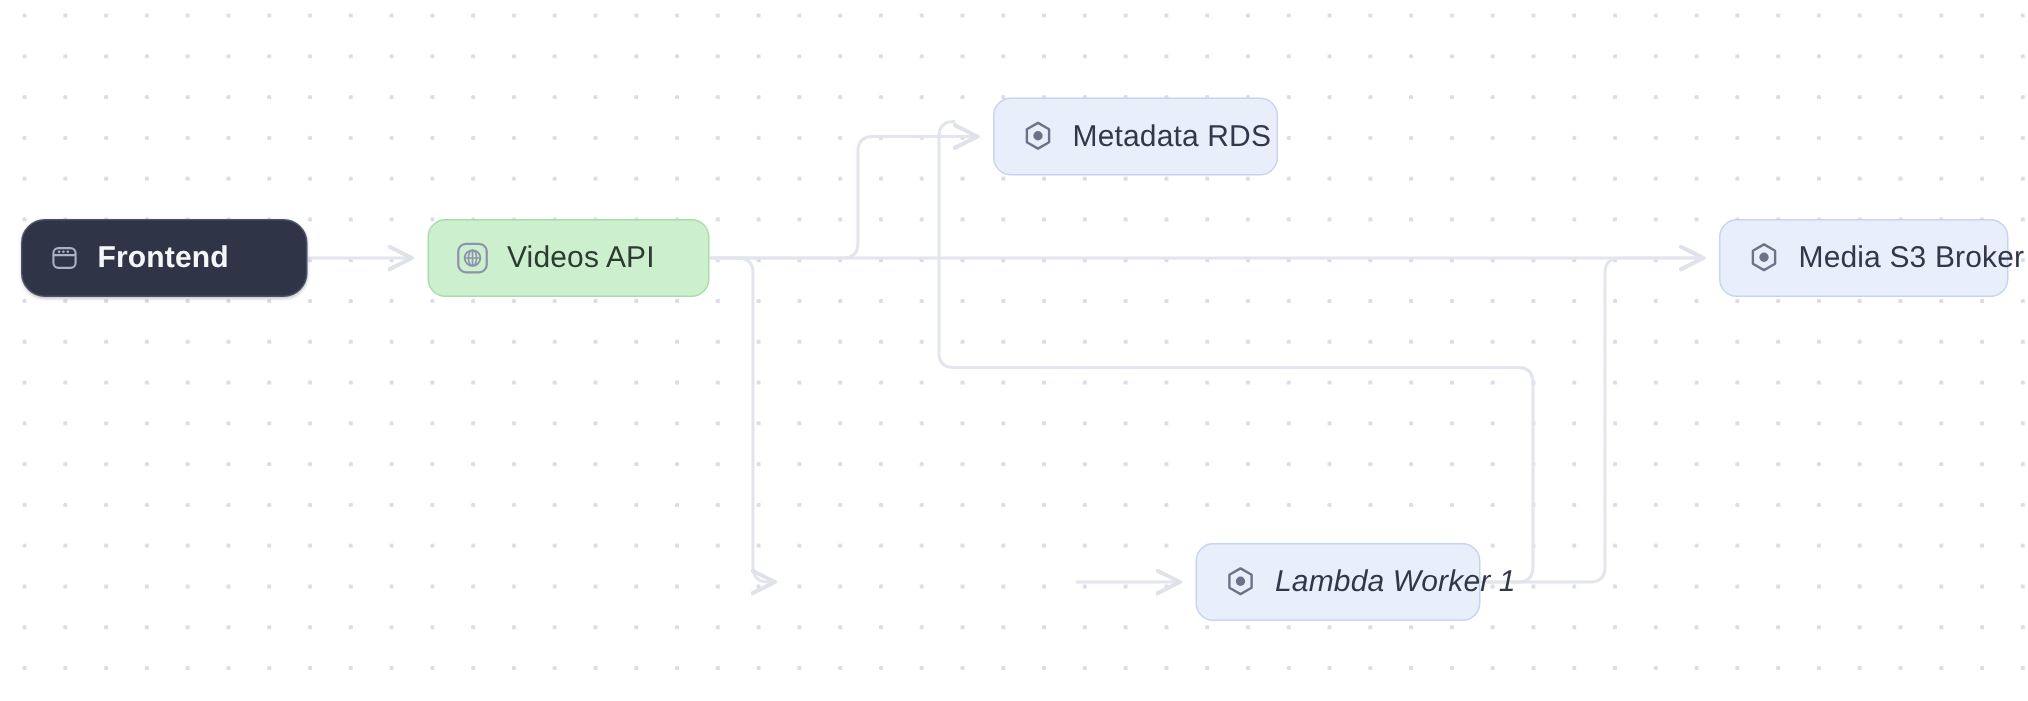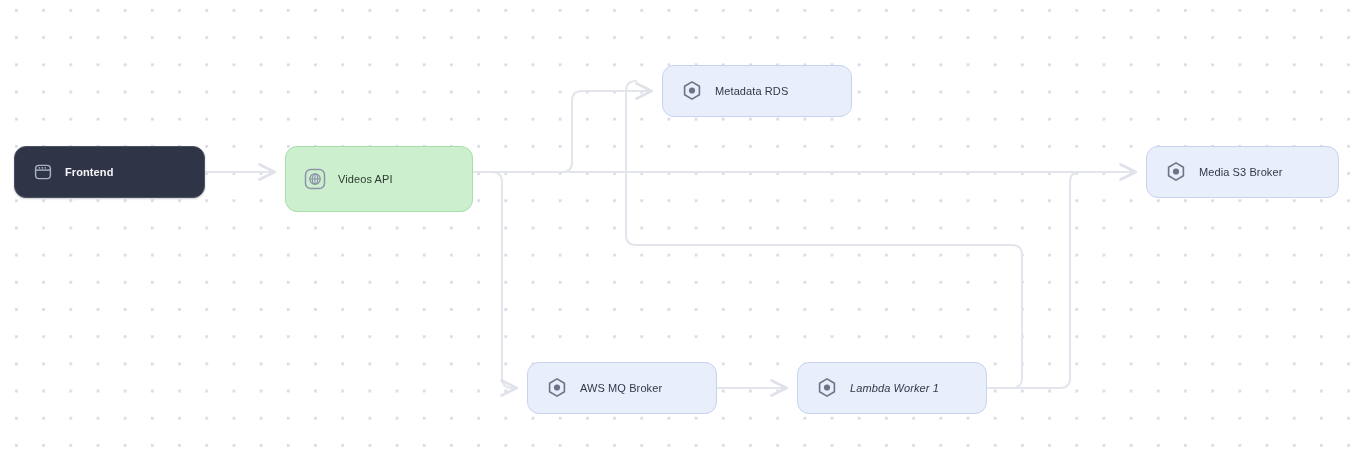--- a/index.html
+++ b/index.html
@@ -39,36 +39,37 @@
     box-sizing: border-box;
     display: flex;
     align-items: center;
     border-radius: 12px;
     border-width: 1px;
     border-style: solid;
     padding: 0 18px;
     white-space: nowrap;
   }
   .node .label {
-    font-size: 11px;
+    font-size: 20px;
     letter-spacing: 0.1px;
   }
   .node .nicon {
     display: flex;
     align-items: center;
     justify-content: center;
     flex: 0 0 auto;
     margin-right: 12px;
   }
 
   
   .node.dark {
     background: #2f3546;
     border-color: #4a5164;
     box-shadow: 0 1px 2px rgba(20,24,36,0.22);
+    border-radius: 16px;
   }
   .node.dark .label {
     color: #f4f6fa;
     font-weight: 700;
   }
 
   
   .node.green {
     background: #ccf0cd;
     border-color: #a9dcab;
@@ -124,21 +125,21 @@
         <rect x="2.6" y="3.4" width="14.8" height="13.2" rx="3.4" stroke="#aab2c6" stroke-width="1.4"></rect>
         <path d="M2.6 8.1 H17.4" stroke="#aab2c6" stroke-width="1.4"></path>
         <circle cx="6.4" cy="5.8" r="0.85" fill="#aab2c6"></circle>
         <circle cx="9.3" cy="5.8" r="0.85" fill="#aab2c6"></circle>
         <circle cx="12.2" cy="5.8" r="0.85" fill="#aab2c6"></circle>
       </svg>
     </span>
     <span class="label">Frontend</span>
   </div>
 
-  <div class="node green" style="left:285px; top:146px; width:188px; height:66px;">
+  <div class="node green" style="left:285px; top:146px; width:188px; height:52px;">
     <span class="nicon">
       <svg width="22" height="22" viewBox="0 0 22 22" fill="none">
         <rect x="1.5" y="1.5" width="19" height="19" rx="5.2" stroke="#8e93ab" stroke-width="1.5"></rect>
         <circle cx="11" cy="11" r="5.2" stroke="#8e93ab" stroke-width="1.3"></circle>
         <path d="M5.8 11 H16.2" stroke="#8e93ab" stroke-width="1.1"></path>
         <path d="M11 5.8 V16.2" stroke="#8e93ab" stroke-width="1.1"></path>
         <ellipse cx="11" cy="11" rx="2.7" ry="5.2" stroke="#8e93ab" stroke-width="1.1"></ellipse>
       </svg>
     </span>
     <span class="label">Videos API</span>
@@ -157,29 +158,20 @@
   <div class="node blue" style="left:1146px; top:146px; width:193px; height:52px;">
     <span class="nicon">
       <svg width="22" height="22" viewBox="0 0 22 22" fill="none">
         <path d="M11 1.9 L18.4 6.2 V14.8 L11 19.1 L3.6 14.8 V6.2 Z" stroke="#6d7386" stroke-width="1.6" stroke-linejoin="round"></path>
         <circle cx="11" cy="10.5" r="3.1" fill="#6d7386"></circle>
       </svg>
     </span>
     <span class="label">Media S3 Broker</span>
   </div>
 
-  <div class="node blue" style="left:527px; top:362px; width:190px; height:52px;">
-    <span class="nicon">
-      <svg width="22" height="22" viewBox="0 0 22 22" fill="none">
-        <path d="M11 1.9 L18.4 6.2 V14.8 L11 19.1 L3.6 14.8 V6.2 Z" stroke="#6d7386" stroke-width="1.6" stroke-linejoin="round"></path>
-        <circle cx="11" cy="10.5" r="3.1" fill="#6d7386"></circle>
-      </svg>
-    </span>
-    <span class="label">AWS MQ Broker</span>
-  </div>
 
   <div class="node blue" style="left:797px; top:362px; width:190px; height:52px;font-style:italic;">
     <span class="nicon">
       <svg width="22" height="22" viewBox="0 0 22 22" fill="none">
         <path d="M11 1.9 L18.4 6.2 V14.8 L11 19.1 L3.6 14.8 V6.2 Z" stroke="#6d7386" stroke-width="1.6" stroke-linejoin="round"></path>
         <circle cx="11" cy="10.5" r="3.1" fill="#6d7386"></circle>
       </svg>
     </span>
     <span class="label">Lambda Worker 1</span>
   </div>

